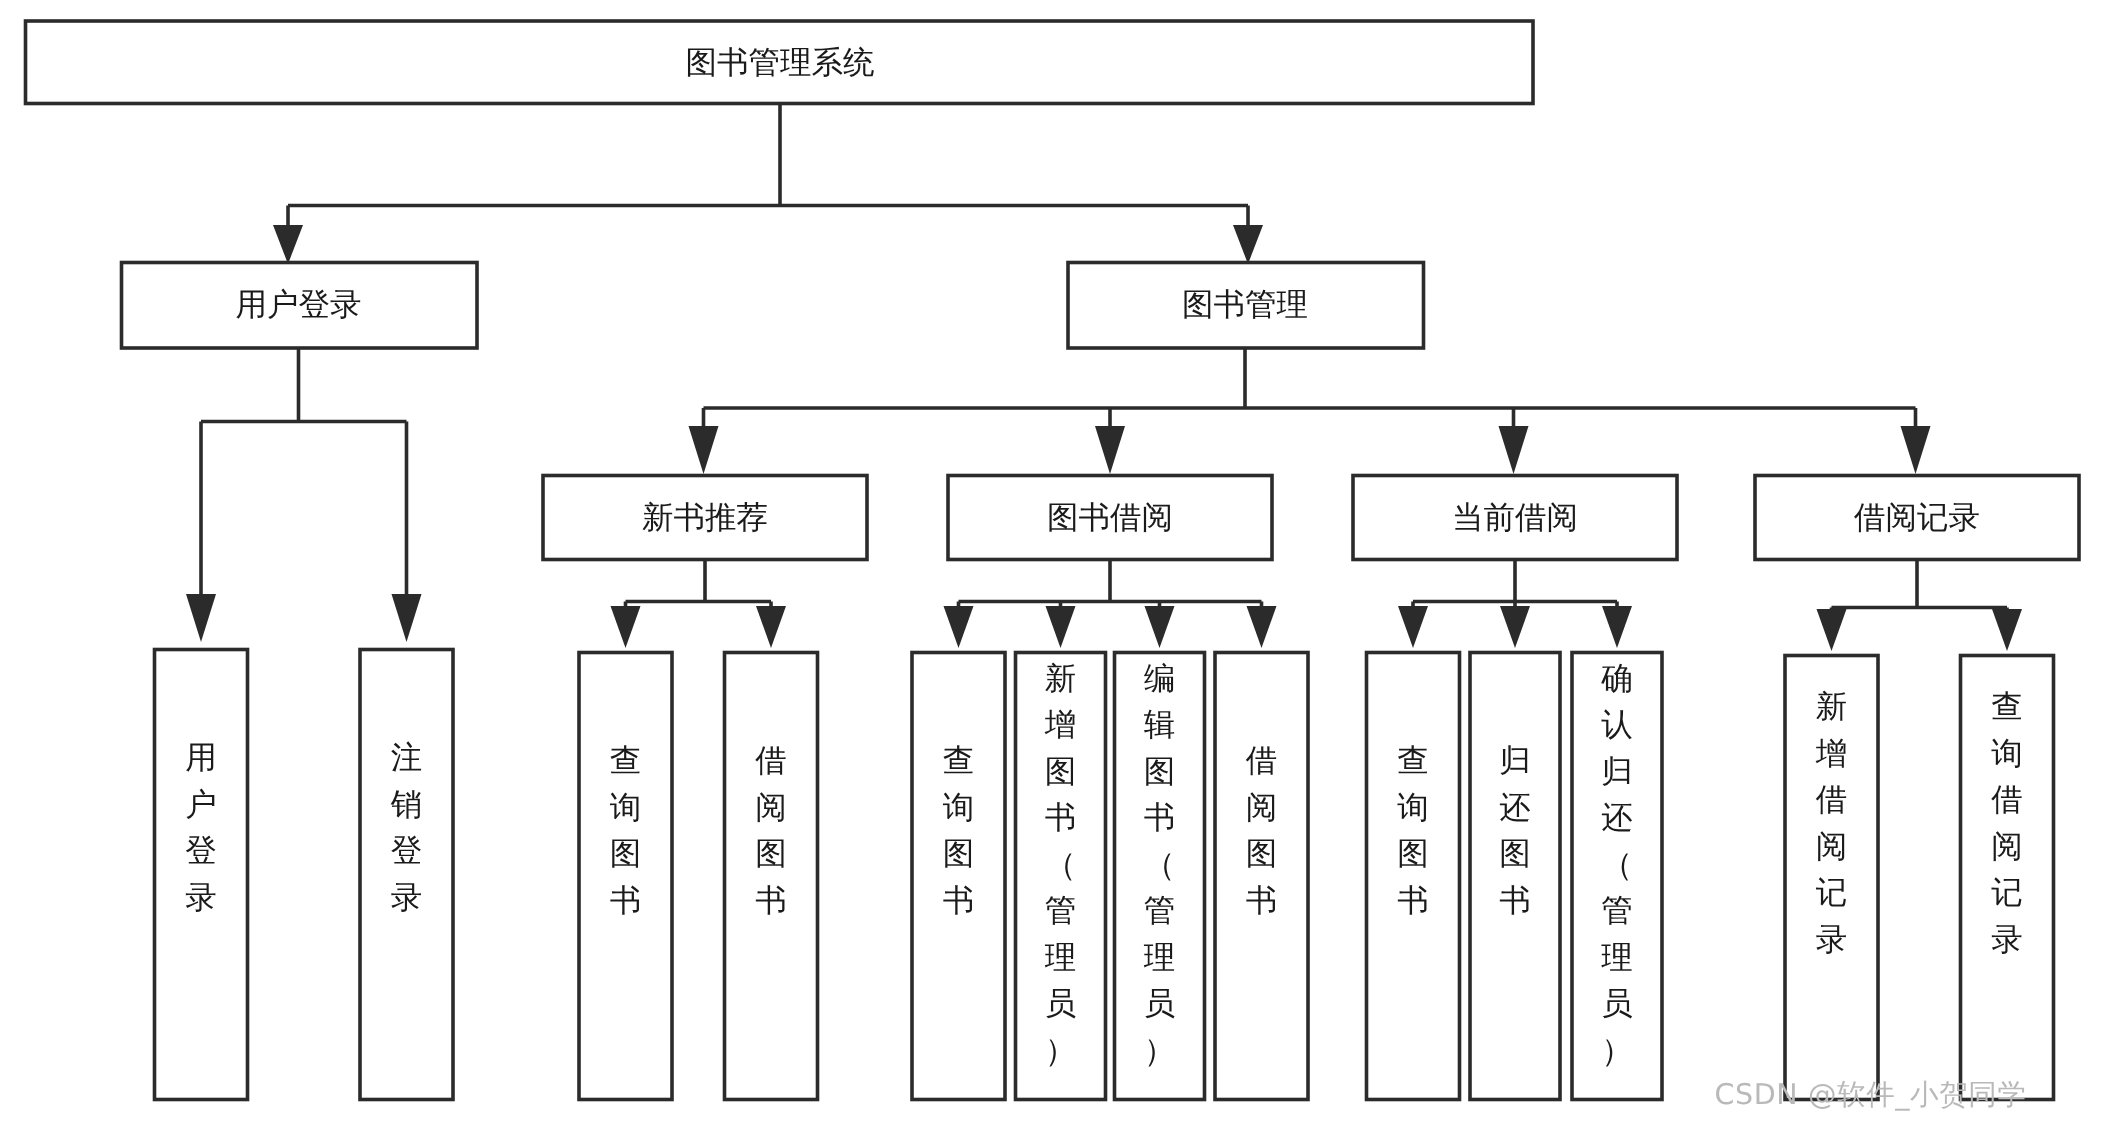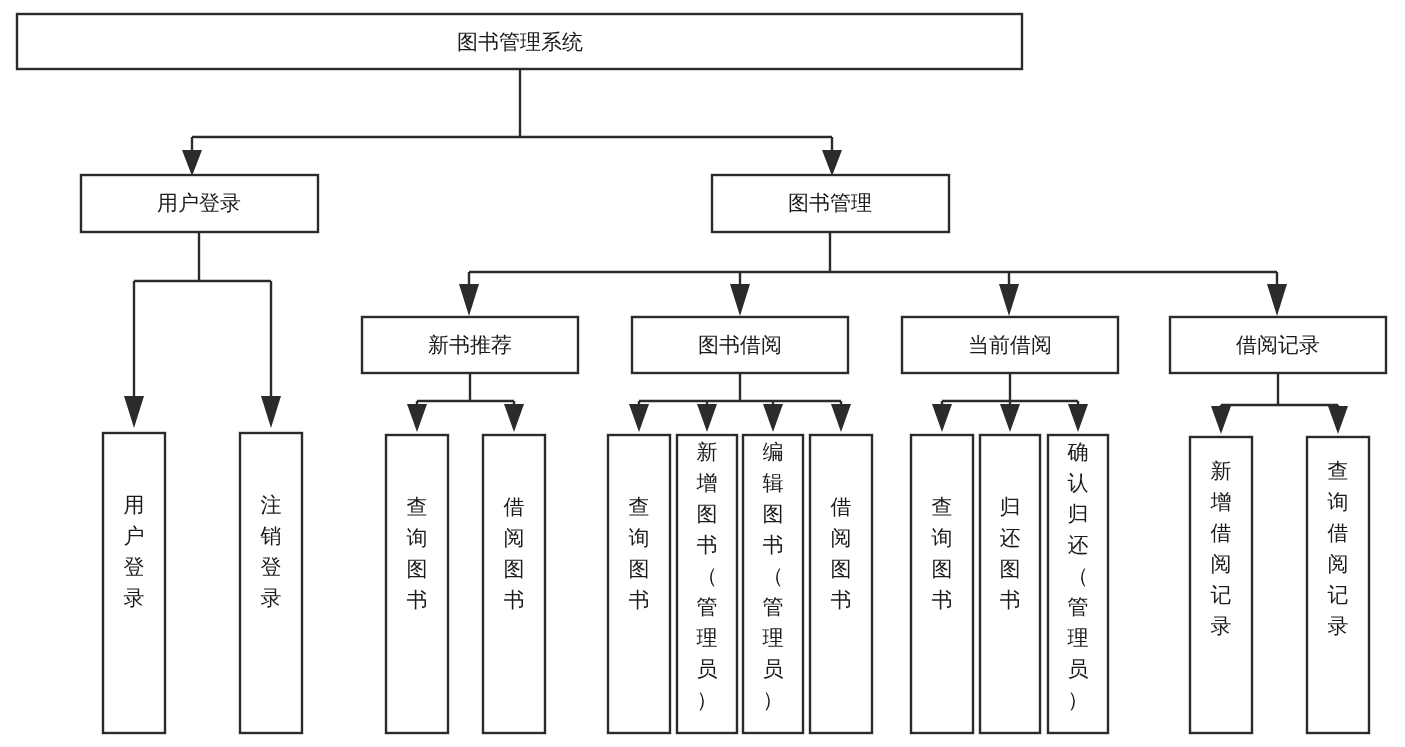--- a/index.html
+++ b/index.html
@@ -231,14 +231,15 @@
       <text class="node-label-v" x="1221" y="478"><tspan x="1221" dy="0">新</tspan><tspan x="1221" dy="31">增</tspan><tspan x="1221" dy="31">借</tspan><tspan x="1221" dy="31">阅</tspan><tspan x="1221" dy="31">记</tspan><tspan x="1221" dy="31">录</tspan></text>
     </g>
 
     <g>
       <rect class="node-box" x="1307" y="437" width="62" height="296"></rect>
       <text class="node-label-v" x="1338" y="478"><tspan x="1338" dy="0">查</tspan><tspan x="1338" dy="31">询</tspan><tspan x="1338" dy="31">借</tspan><tspan x="1338" dy="31">阅</tspan><tspan x="1338" dy="31">记</tspan><tspan x="1338" dy="31">录</tspan></text>
     </g>
 
   </svg>
 
+  <div class="watermark-text">CSDN @软件_小贺同学</div>
 
 </div>
 
 </body></html>

